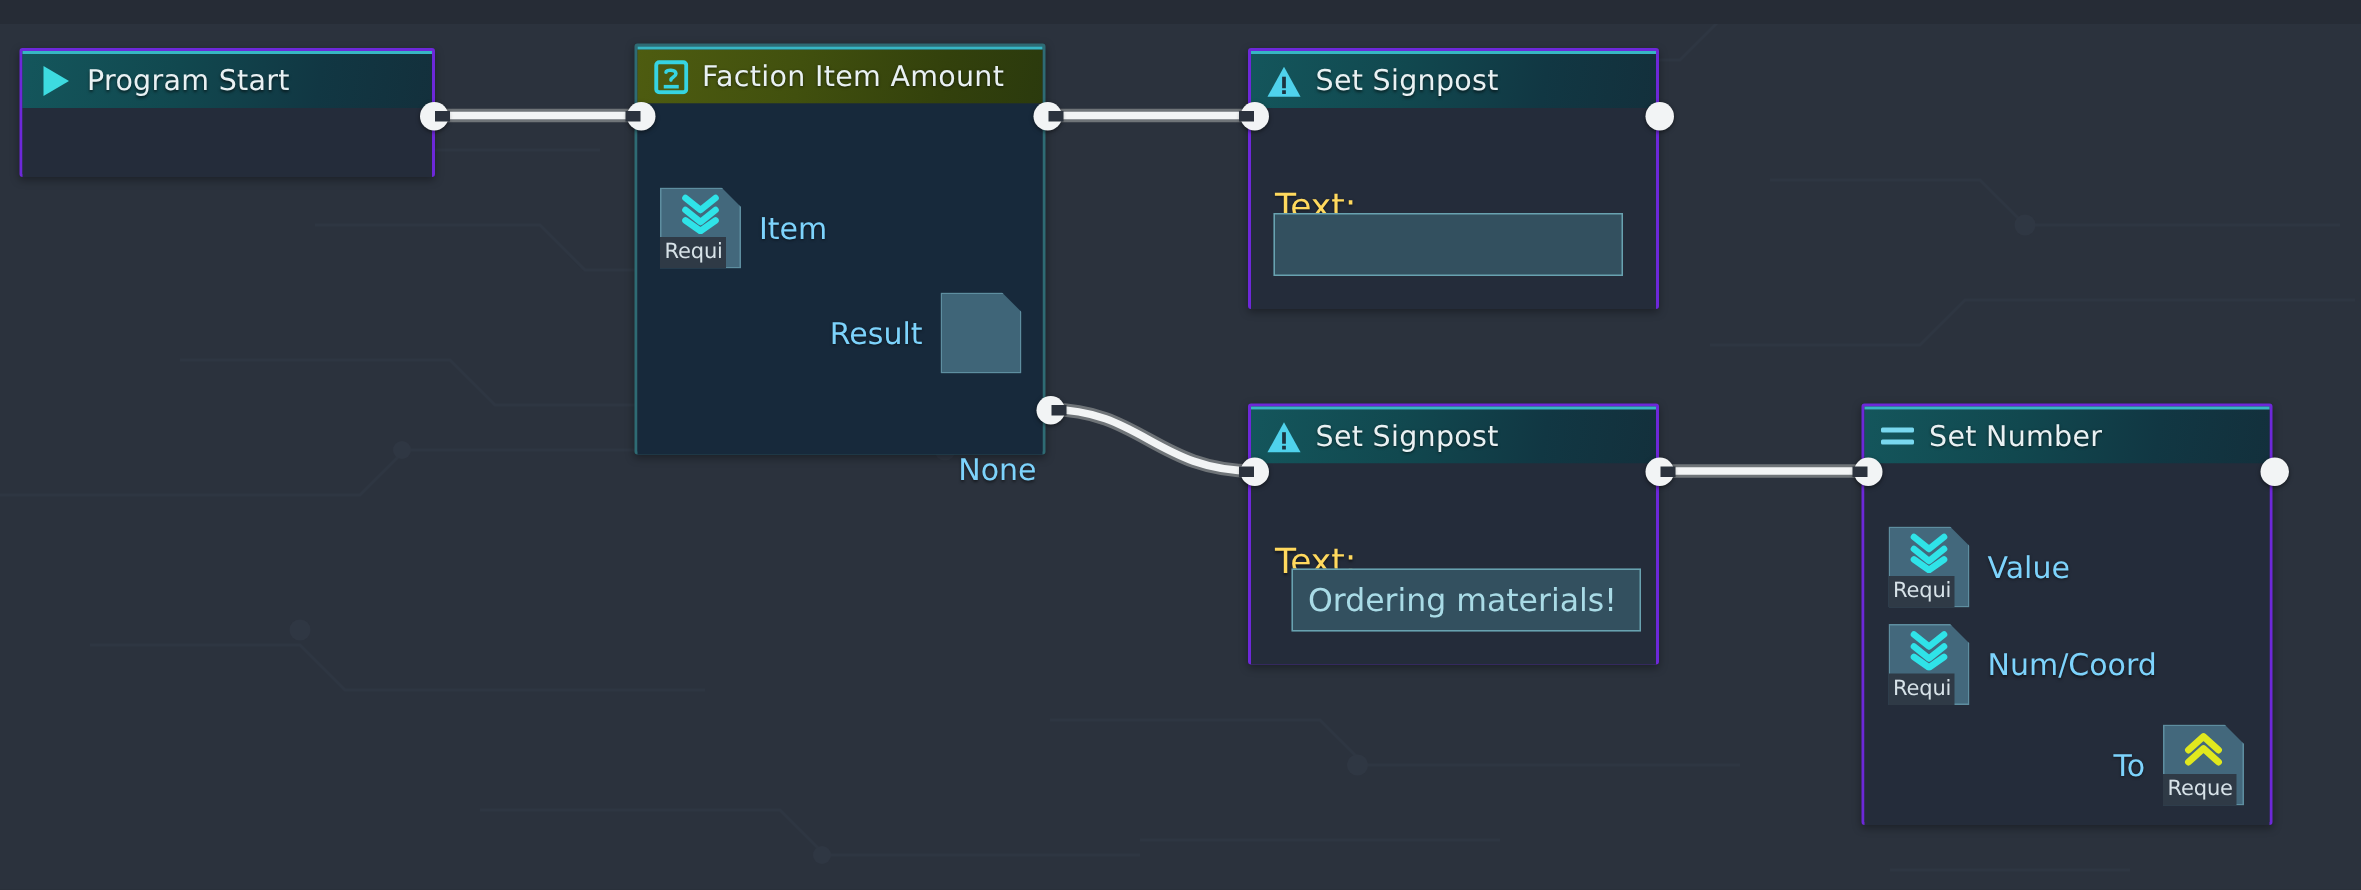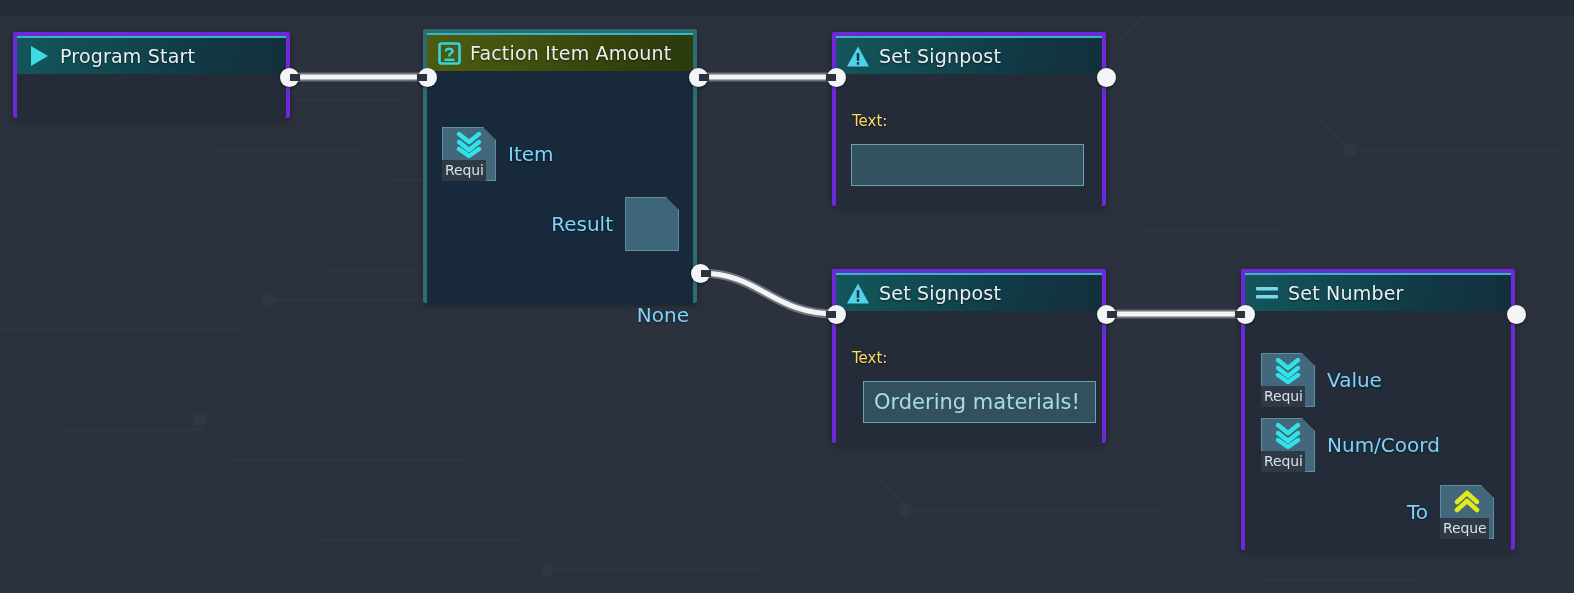--- a/index.html
+++ b/index.html
@@ -36,21 +36,21 @@
     left: 0; top: 0;
     width: 1574px; height: 593px;
     pointer-events: none;
   }
 
   
   .node {
     position: absolute;
     box-sizing: border-box;
     background: #242c3a;
-    border: 4px solid #6d28d9;
+    border: 2px solid #6d28d9;
     border-radius: 2px;
     box-shadow: 0 2px 6px rgba(0,0,0,0.35);
   }
   .node-header {
     position: relative;
     box-sizing: border-box;
     height: 38px;
     display: flex;
     align-items: center;
     gap: 9px;
@@ -122,22 +122,23 @@
     color: #7dd3fc;
     font-size: 20px;
     white-space: nowrap;
     text-shadow: 0 1px 2px rgba(0,0,0,0.5);
   }
 
   
   .field-label {
     position: absolute;
     color: #ffd95e;
-    font-size: 15px;
+    font-size: 23px;
     text-shadow: 0 1px 2px rgba(0,0,0,0.55);
+    margin-top: 15px;
   }
   .text-field {
     position: absolute;
     box-sizing: border-box;
     background: #33505f;
     border: 1px solid #69a2b0;
     display: flex;
     align-items: center;
     padding: 0 10px;
     color: #a9dbe6;

